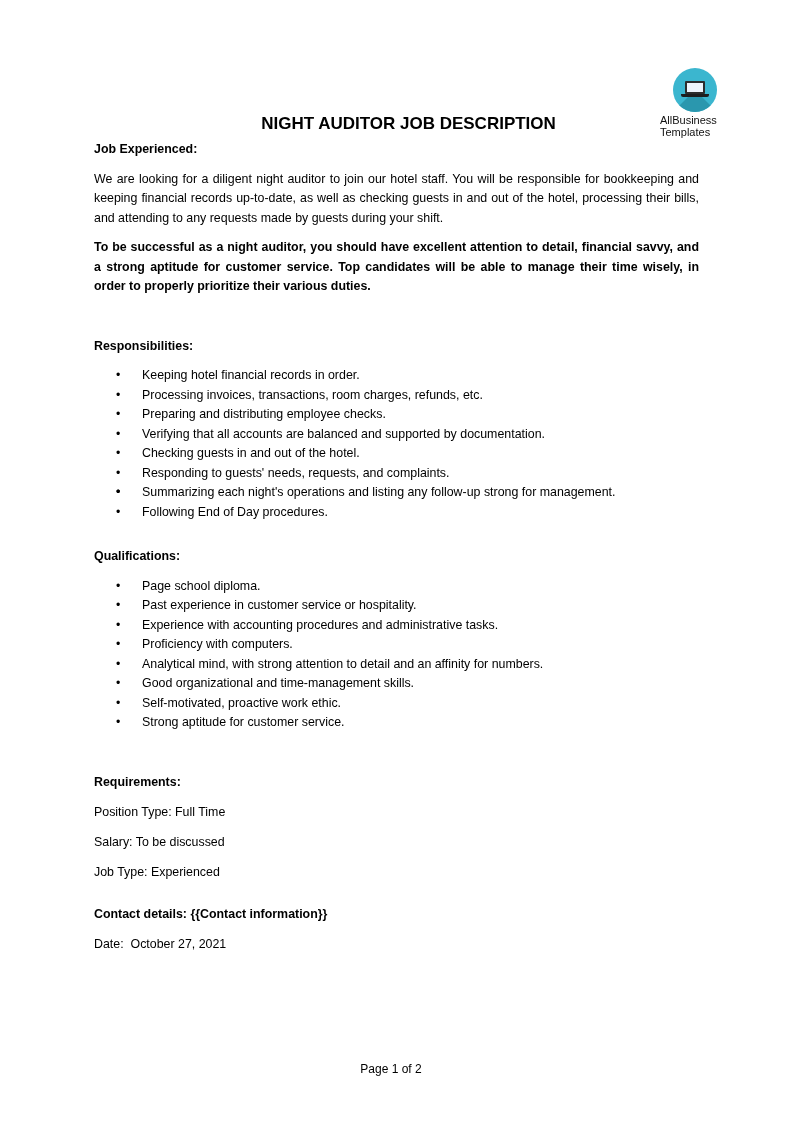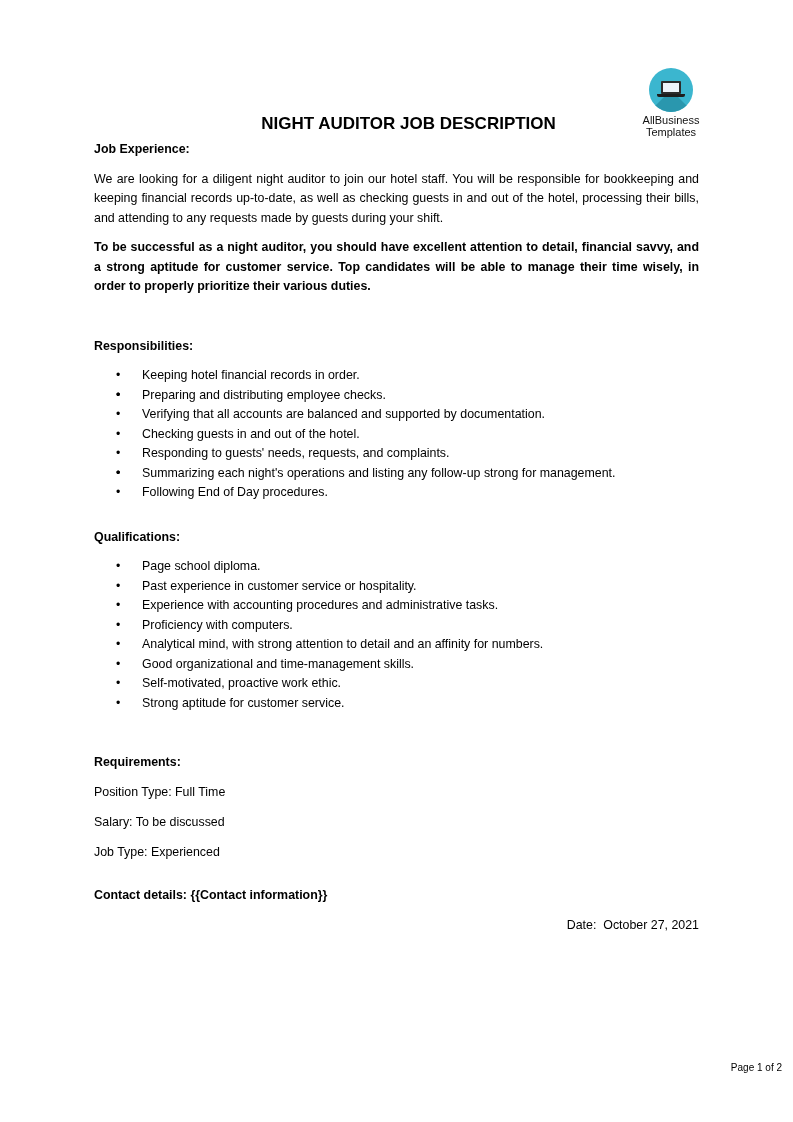--- a/index.html
+++ b/index.html
@@ -1,21 +1,21 @@
 <!DOCTYPE html>
 <html><head>
   <meta charset="utf-8">
   <style>
     html, body { margin: 0; padding: 0; background: #ffffff; }
     body {
       width: 793px; height: 1122px; position: relative; overflow: hidden;
       font-family: "Liberation Sans", sans-serif; color: #000;
     }
     .page { position: absolute; left: 0; top: 0; width: 793px; height: 1122px; }
-    .logo { position: absolute; left: 636px; top: 68px; width: 70px; text-align: center; }
+    .logo { position: absolute; left: 660px; top: 68px; width: 70px; }
     .logo-circle {
       width: 44px; height: 44px; border-radius: 50%; background: #3bb6cf;
       margin: 0 auto; position: relative; overflow: hidden;
     }
     .logo-shadow {
       position: absolute; left: 22px; top: 22px; width: 40px; height: 40px;
       background: #2a97ae; transform: rotate(45deg); transform-origin: 0 0;
     }
     .laptop-screen {
       position: absolute; left: 12px; top: 13px; width: 20px; height: 13px;
@@ -38,22 +38,22 @@
       position: absolute; left: 94px; width: 605px; top: 140px;
       font-family: "Liberation Sans", sans-serif; font-size: 12.4px; line-height: 19.5px;
     }
     .heading { font-weight: bold; margin: 0; }
     p { margin: 0; }
     .justify { text-align: justify; }
     ul { list-style: none; margin: 0; padding: 0; }
     li { position: relative; padding-left: 48px; line-height: 19.5px; }
     li .bullet { position: absolute; left: 22px; top: 0; }
     .footer {
-      position: absolute; left: 0; width: 782px; top: 1062px; text-align: right;
-      font-family: "Liberation Sans", sans-serif; font-size: 10px;
+      position: absolute; left: 0; width: 782px; top: 1062px; text-align: center;
+      font-family: "Liberation Sans", sans-serif; font-size: 12px;
     }
   </style>
 </head>
 <body>
 
 <div class="page">
 
   <div class="logo">
     <div class="logo-circle">
       <div class="logo-shadow"></div>
@@ -64,30 +64,30 @@
       <div>AllBusiness</div>
       <div>Templates</div>
     </div>
   </div>
 
   <div class="title">NIGHT AUDITOR JOB DESCRIPTION</div>
 
   <div class="content">
 
     <section>
-      <p class="heading" style="margin-top:0;">Job Experience:</p>
+      <p class="heading" style="margin-top:0;">Job Experienced:</p>
       <p class="justify" style="margin-top:10px;">We are looking for a diligent night auditor to join our hotel staff. You will be responsible for bookkeeping and keeping financial records up-to-date, as well as checking guests in and out of the hotel, processing their bills, and attending to any requests made by guests during your shift.</p>
       <p class="justify" style="margin-top:10px;font-weight:bold;">To be successful as a night auditor, you should have excellent attention to detail, financial savvy, and a strong aptitude for customer service. Top candidates will be able to manage their time wisely, in order to properly prioritize their various duties.</p>
     </section>
 
     <section style="margin-top:40px;">
       <p class="heading">Responsibilities:</p>
       <ul style="margin-top:10px;">
         <li><span class="bullet">•</span><span>Keeping hotel financial records in order.</span></li>
-        <li><span class="bullet">•</span></li>
+        <li><span class="bullet">•</span><span>Processing invoices, transactions, room charges, refunds, etc.</span></li>
         <li><span class="bullet">•</span><span>Preparing and distributing employee checks.</span></li>
         <li><span class="bullet">•</span><span>Verifying that all accounts are balanced and supported by documentation.</span></li>
         <li><span class="bullet">•</span><span>Checking guests in and out of the hotel.</span></li>
         <li><span class="bullet">•</span><span>Responding to guests' needs, requests, and complaints.</span></li>
         <li><span class="bullet">•</span></li>
         <li><span class="bullet">•</span><span>Summarizing each night's operations and listing any follow-up strong for management.</span></li>
         <li><span class="bullet">•</span><span>Following End of Day procedures.</span></li>
       </ul>
     </section>
 
@@ -104,19 +104,19 @@
         <li><span class="bullet">•</span><span>Strong aptitude for customer service.</span></li>
       </ul>
     </section>
 
     <section style="margin-top:40px;">
       <p class="heading">Requirements:</p>
       <p style="margin-top:10.5px;">Position Type: Full Time</p>
       <p style="margin-top:10.5px;">Salary: To be discussed</p>
       <p style="margin-top:10.5px;">Job Type: Experienced</p>
       <p style="margin-top:23px;font-weight:bold;">Contact details: {{Contact information}}</p>
-      <p style="margin-top:10.5px; white-space:pre;text-align:right;">Date:  October 27, 2021</p>
+      <p style="margin-top:10.5px; white-space:pre;">Date:  October 27, 2021</p>
     </section>
 
   </div>
 
   <div class="footer">Page 1 of 2</div>
 </div>
 
 </body></html>

